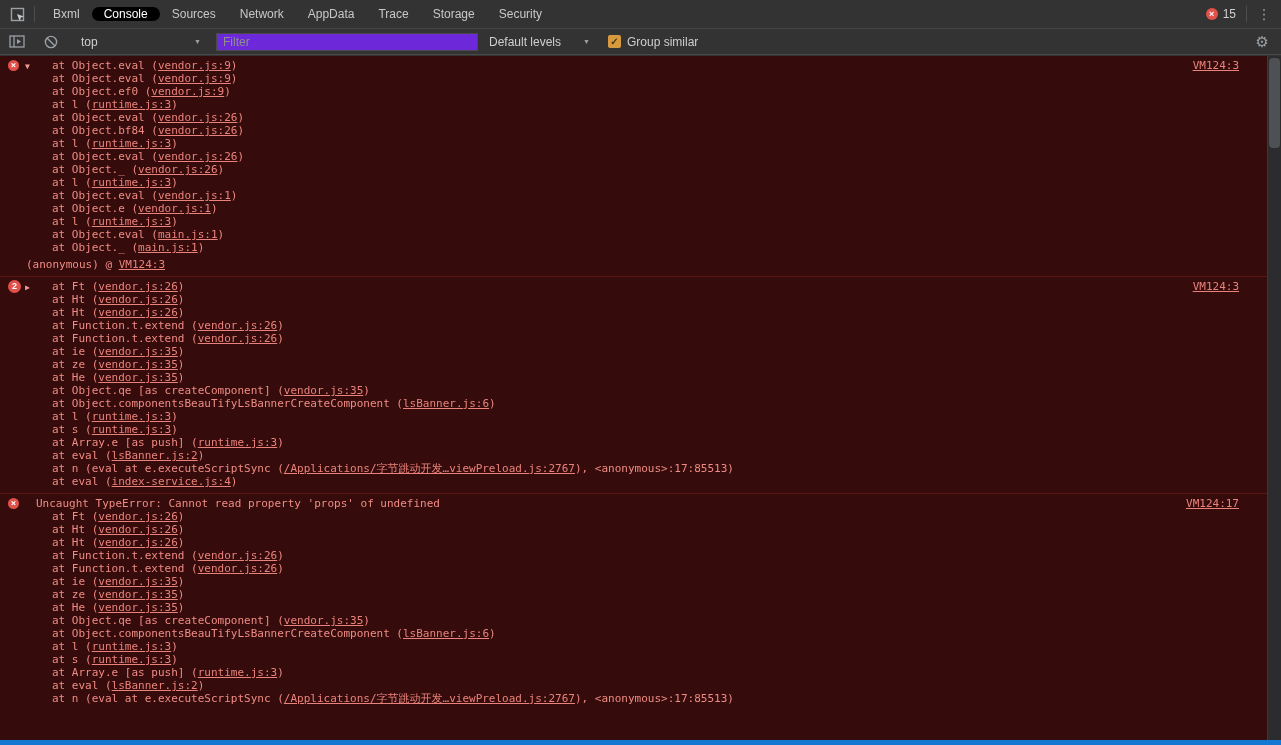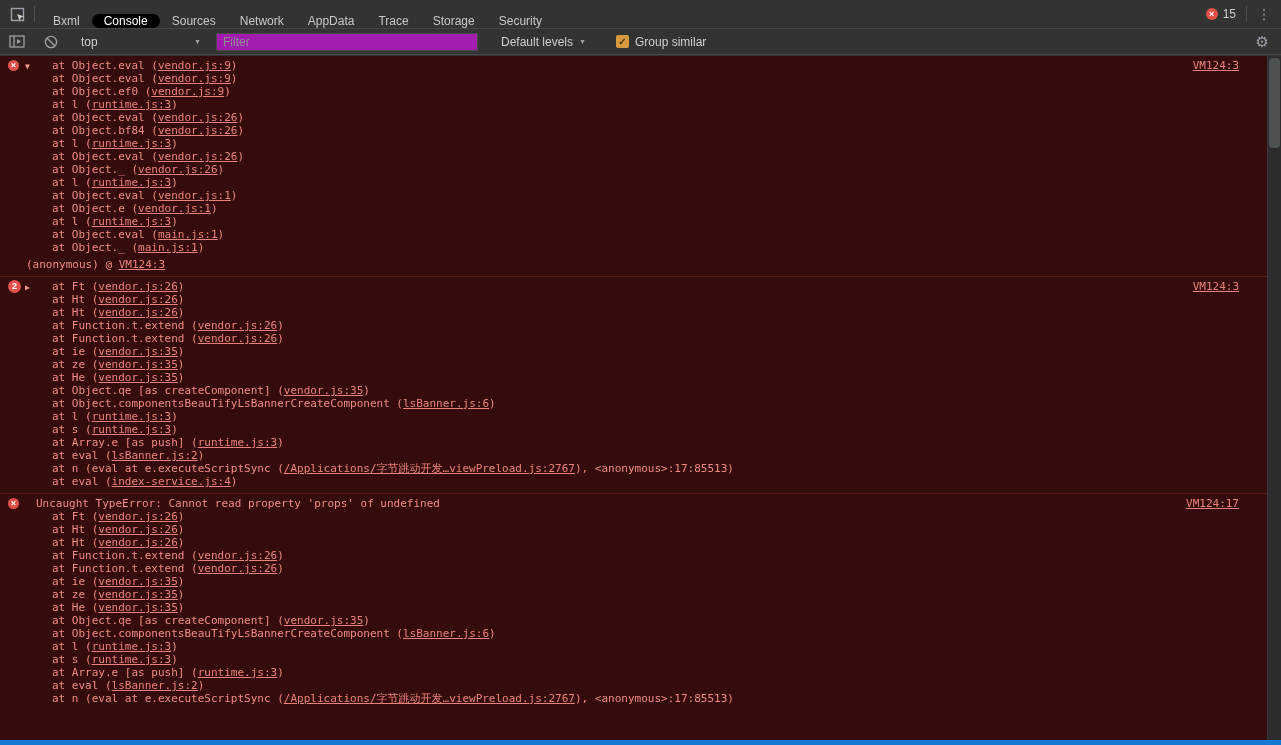--- a/index.html
+++ b/index.html
@@ -14,21 +14,21 @@
   .tabbar{
     height:29px; display:flex; align-items:stretch;
     background:#333333; border-bottom:1px solid #454545;
     color:#c8c8c8; font-size:12px;
   }
   .icon-btn{
     width:34px; display:flex; align-items:center; justify-content:center;
     color:#9aa0a6; cursor:pointer; flex:none;
   }
   .vdiv{ width:1px; background:#4d4d4d; margin:6px 0; flex:none; }
-  .tabs{ display:flex; align-items:flex-end; margin-left:6px; }
+  .tabs{ display:flex; align-items:center; margin-left:6px; }
   .tab{
     display:flex; align-items:center; padding:0 12px; cursor:pointer;
     color:#c8c8c8; white-space:nowrap;
   }
   .tab.active{ background:#000000; color:#ffffff;border-radius:12px; }
   .spacer{ flex:1; }
   .error-badge{
     display:flex; align-items:center; gap:5px; padding:0 10px; cursor:pointer;
     color:#d0d0d0; font-size:12px;
   }
@@ -44,27 +44,27 @@
     background:#333333; border-bottom:1px solid #4a4a4a;
     color:#c8c8c8; font-size:12px;
   }
   .ctx-select{
     display:flex; align-items:center; justify-content:space-between;
     width:132px; margin-left:6px; padding:0 6px; cursor:pointer; color:#cfcfcf;
   }
   .caret-sm{ font-size:7px; color:#9aa0a6; }
   .filter-box{
     width:262px; height:18px; margin-left:8px;
-    background:#a21caf; border:1px solid #4a4a4a;
+    background:#6d28d9; border:1px solid #4a4a4a;
     color:#d0d0d0; font-size:12px; padding:0 6px;
     font-family:"Liberation Sans", sans-serif; outline:none;
   }
   .filter-box::placeholder{ color:#8f8f8f; }
   .levels{
-    display:flex; align-items:center; gap:6px; padding:0 22px; cursor:pointer;
+    display:flex; align-items:center; gap:22px; padding:0 10px; cursor:pointer;
     color:#cfcfcf;
   }
   .group-similar{ display:flex; align-items:center; gap:6px; padding:0 8px; cursor:pointer; color:#cfcfcf;}
   .cb{
     width:13px; height:13px; background:#d79a3e; border-radius:2px;
     display:flex; align-items:center; justify-content:center; flex:none;
     color:#4a3310; font-size:10px; font-weight:bold; cursor:pointer;
   }
   .gear{ font-size:15px; margin-right:2px; }
   

